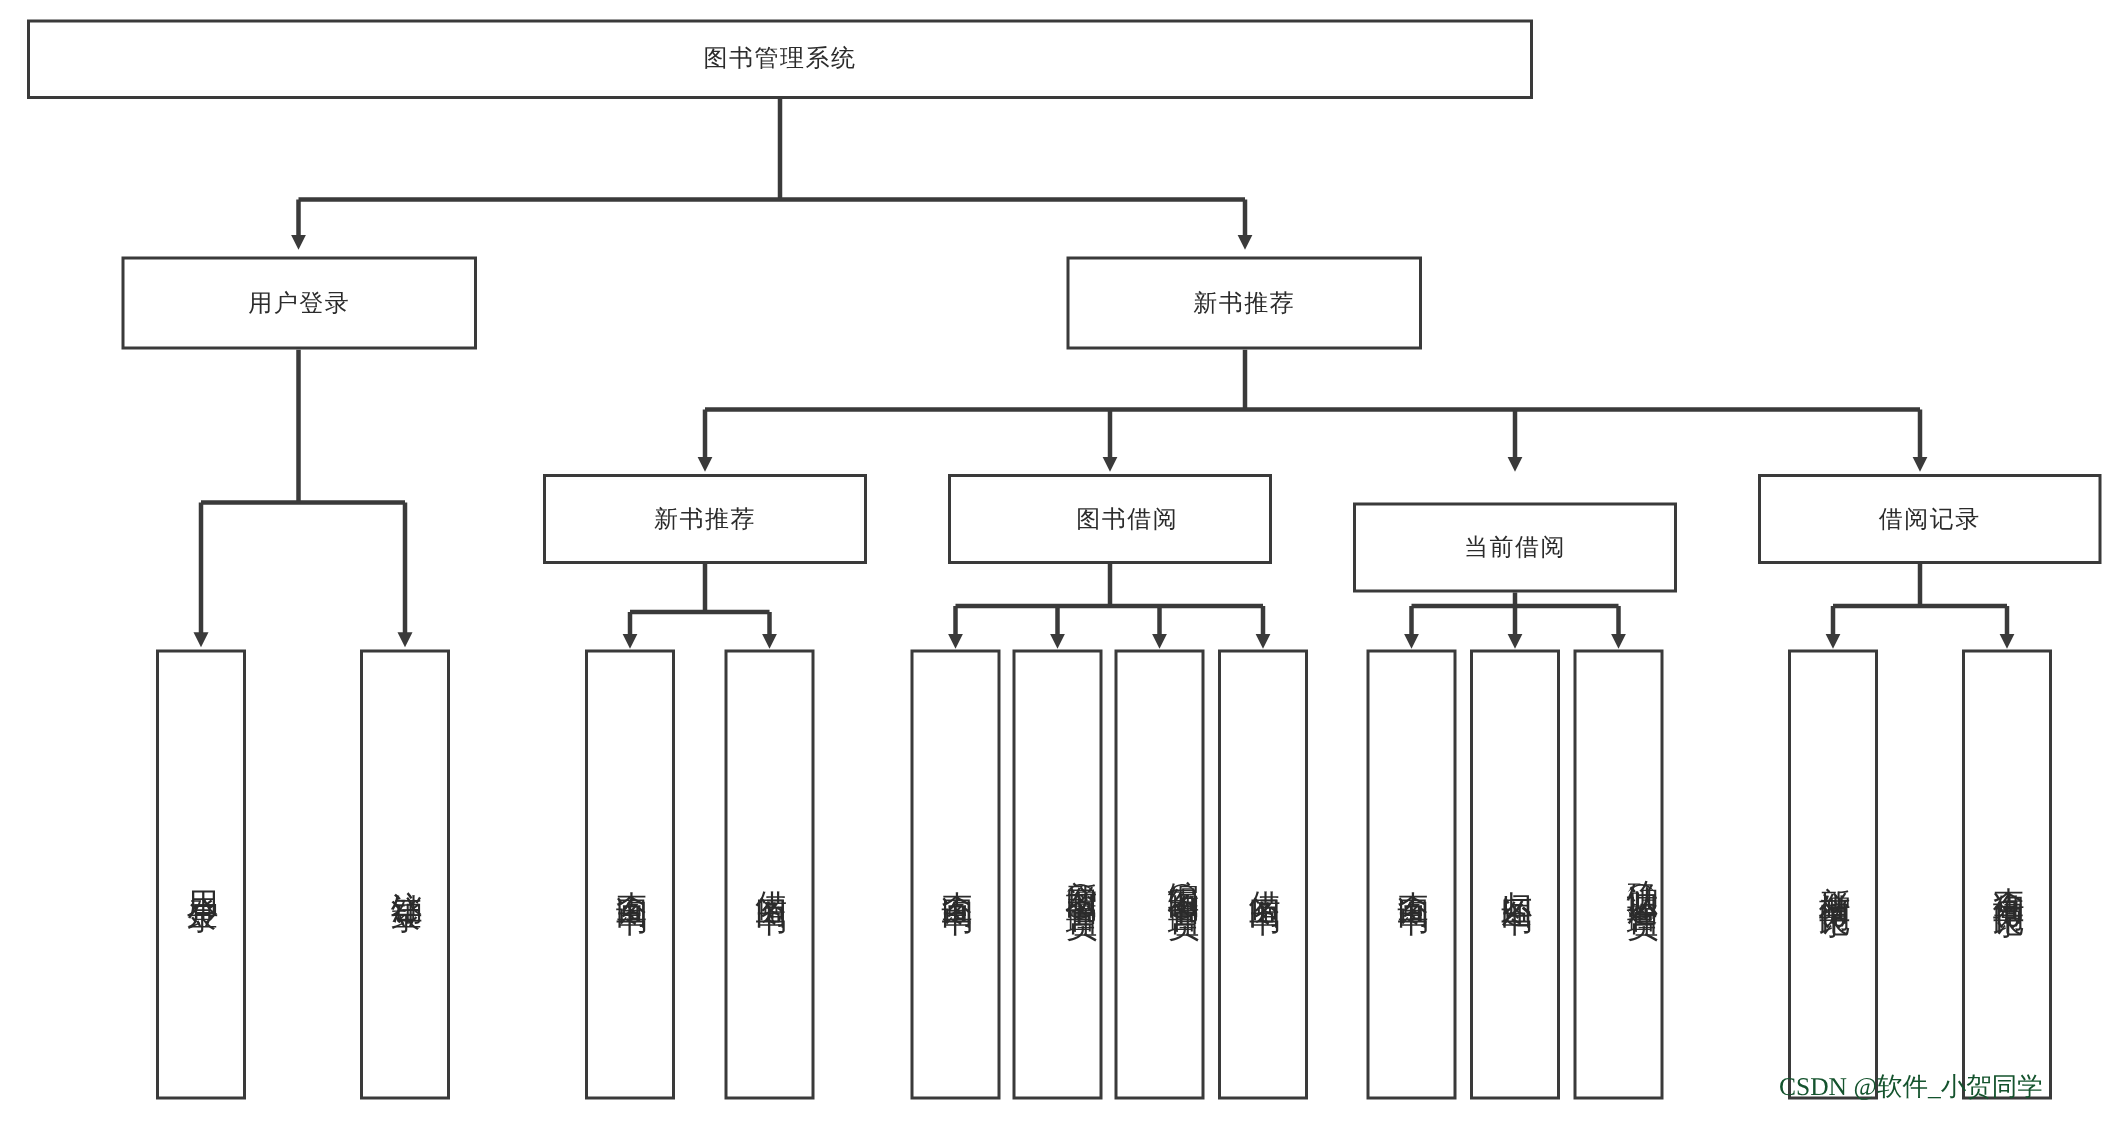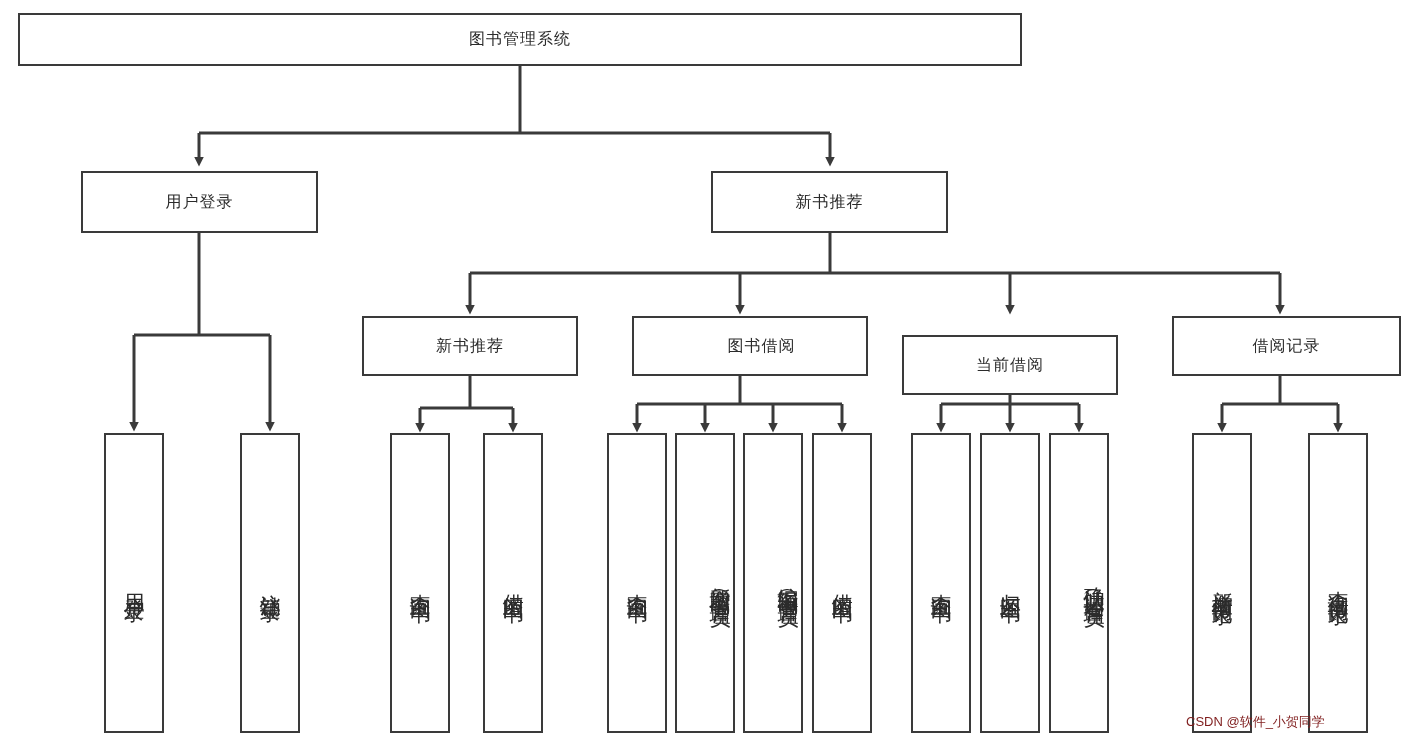--- a/index.html
+++ b/index.html
@@ -8,23 +8,23 @@
   #diagram{position:absolute;left:0;top:0;width:1405px;height:747px;}
   .node{position:absolute;box-sizing:border-box;background:#ffffff;
         border:2.5px solid #3a3a3a;display:flex;align-items:center;
         justify-content:center;color:#2b2b2b;}
   .node.h{font-size:16px;letter-spacing:1px;}
   .node.v{writing-mode:vertical-rl;text-orientation:upright;
           font-size:21px;letter-spacing:3px;line-height:1.25;
           padding:10px 0;align-items:flex-start;justify-content:center;}
   .node.v.top{align-items:flex-start;}
   .node.v.mid{align-items:center;}
-  .watermark{position:absolute;left:1186px;top:713px;font-size:13px;
-             color:#7f1d1d;white-space:nowrap;
-             font-family:Liberation Sans, sans-serif;}
+  .watermark{position:absolute;left:1186px;top:713px;font-size:17px;
+             color:#14532d;white-space:nowrap;
+             font-family:Liberation Serif, serif;}
 </style>
 </head>
 <body>
 
 <svg id="diagram" viewBox="0 0 1405 747" width="1405" height="747" aria-hidden="true">
   <defs>
     <marker id="ah" markerWidth="11" markerHeight="11" refX="1.5" refY="5" orient="auto" markerUnits="userSpaceOnUse">
       <path d="M0,0 L10,5 L0,10 z" fill="#3a3a3a"></path>
     </marker>
   </defs>
@@ -79,21 +79,21 @@
 <div class="node h" style="left:81px;top:171px;width:237px;height:62px;">
   <span>用户登录</span>
 </div>
 <div class="node h" style="left:711px;top:171px;width:237px;height:62px;">
   <span>新书推荐</span>
 </div>
 
 <div class="node h" style="left:362px;top:316px;width:216px;height:60px;">
   <span>新书推荐</span>
 </div>
-<div class="node h" style="left:632px;top:316px;width:236px;height:60px;padding-left:23px;">
+<div class="node h" style="left:632px;top:316px;width:216px;height:60px;padding-left:23px;">
   <span>图书借阅</span>
 </div>
 <div class="node h" style="left:902px;top:335px;width:216px;height:60px;">
   <span>当前借阅</span>
 </div>
 <div class="node h" style="left:1172px;top:316px;width:229px;height:60px;">
   <span>借阅记录</span>
 </div>
 
 <div class="node v mid" style="left:104px;top:433px;width:60px;height:300px;">

